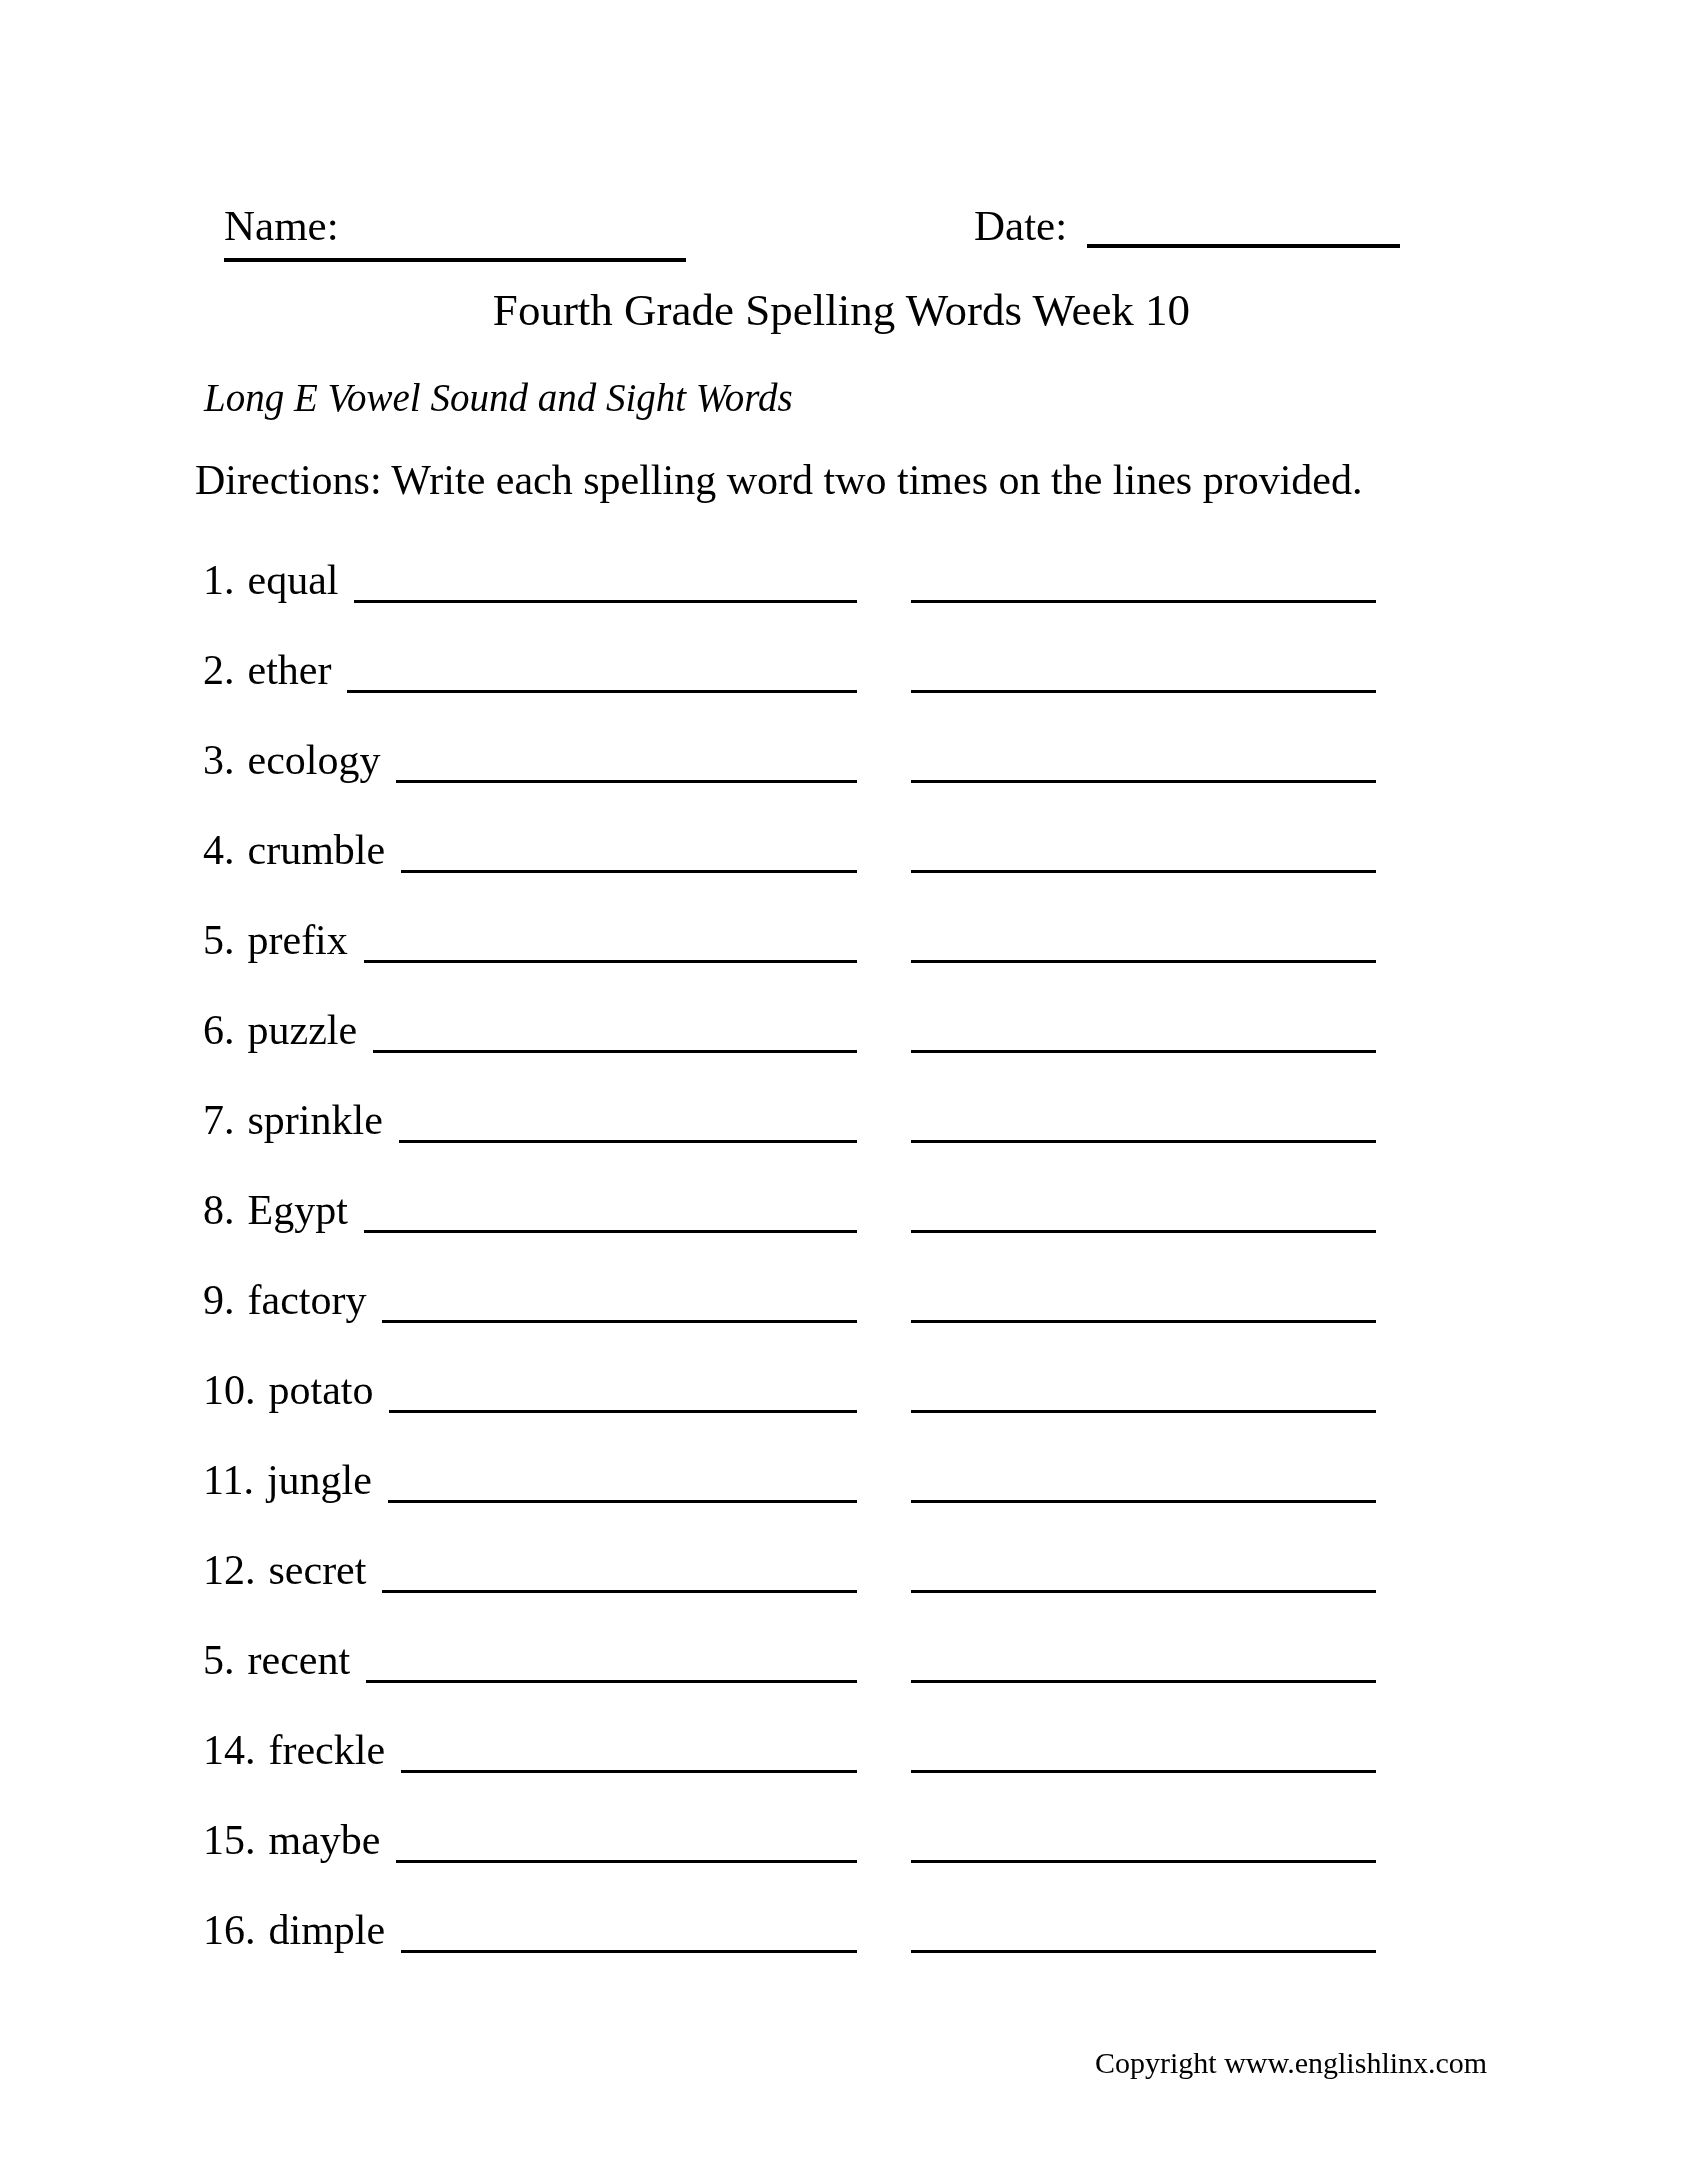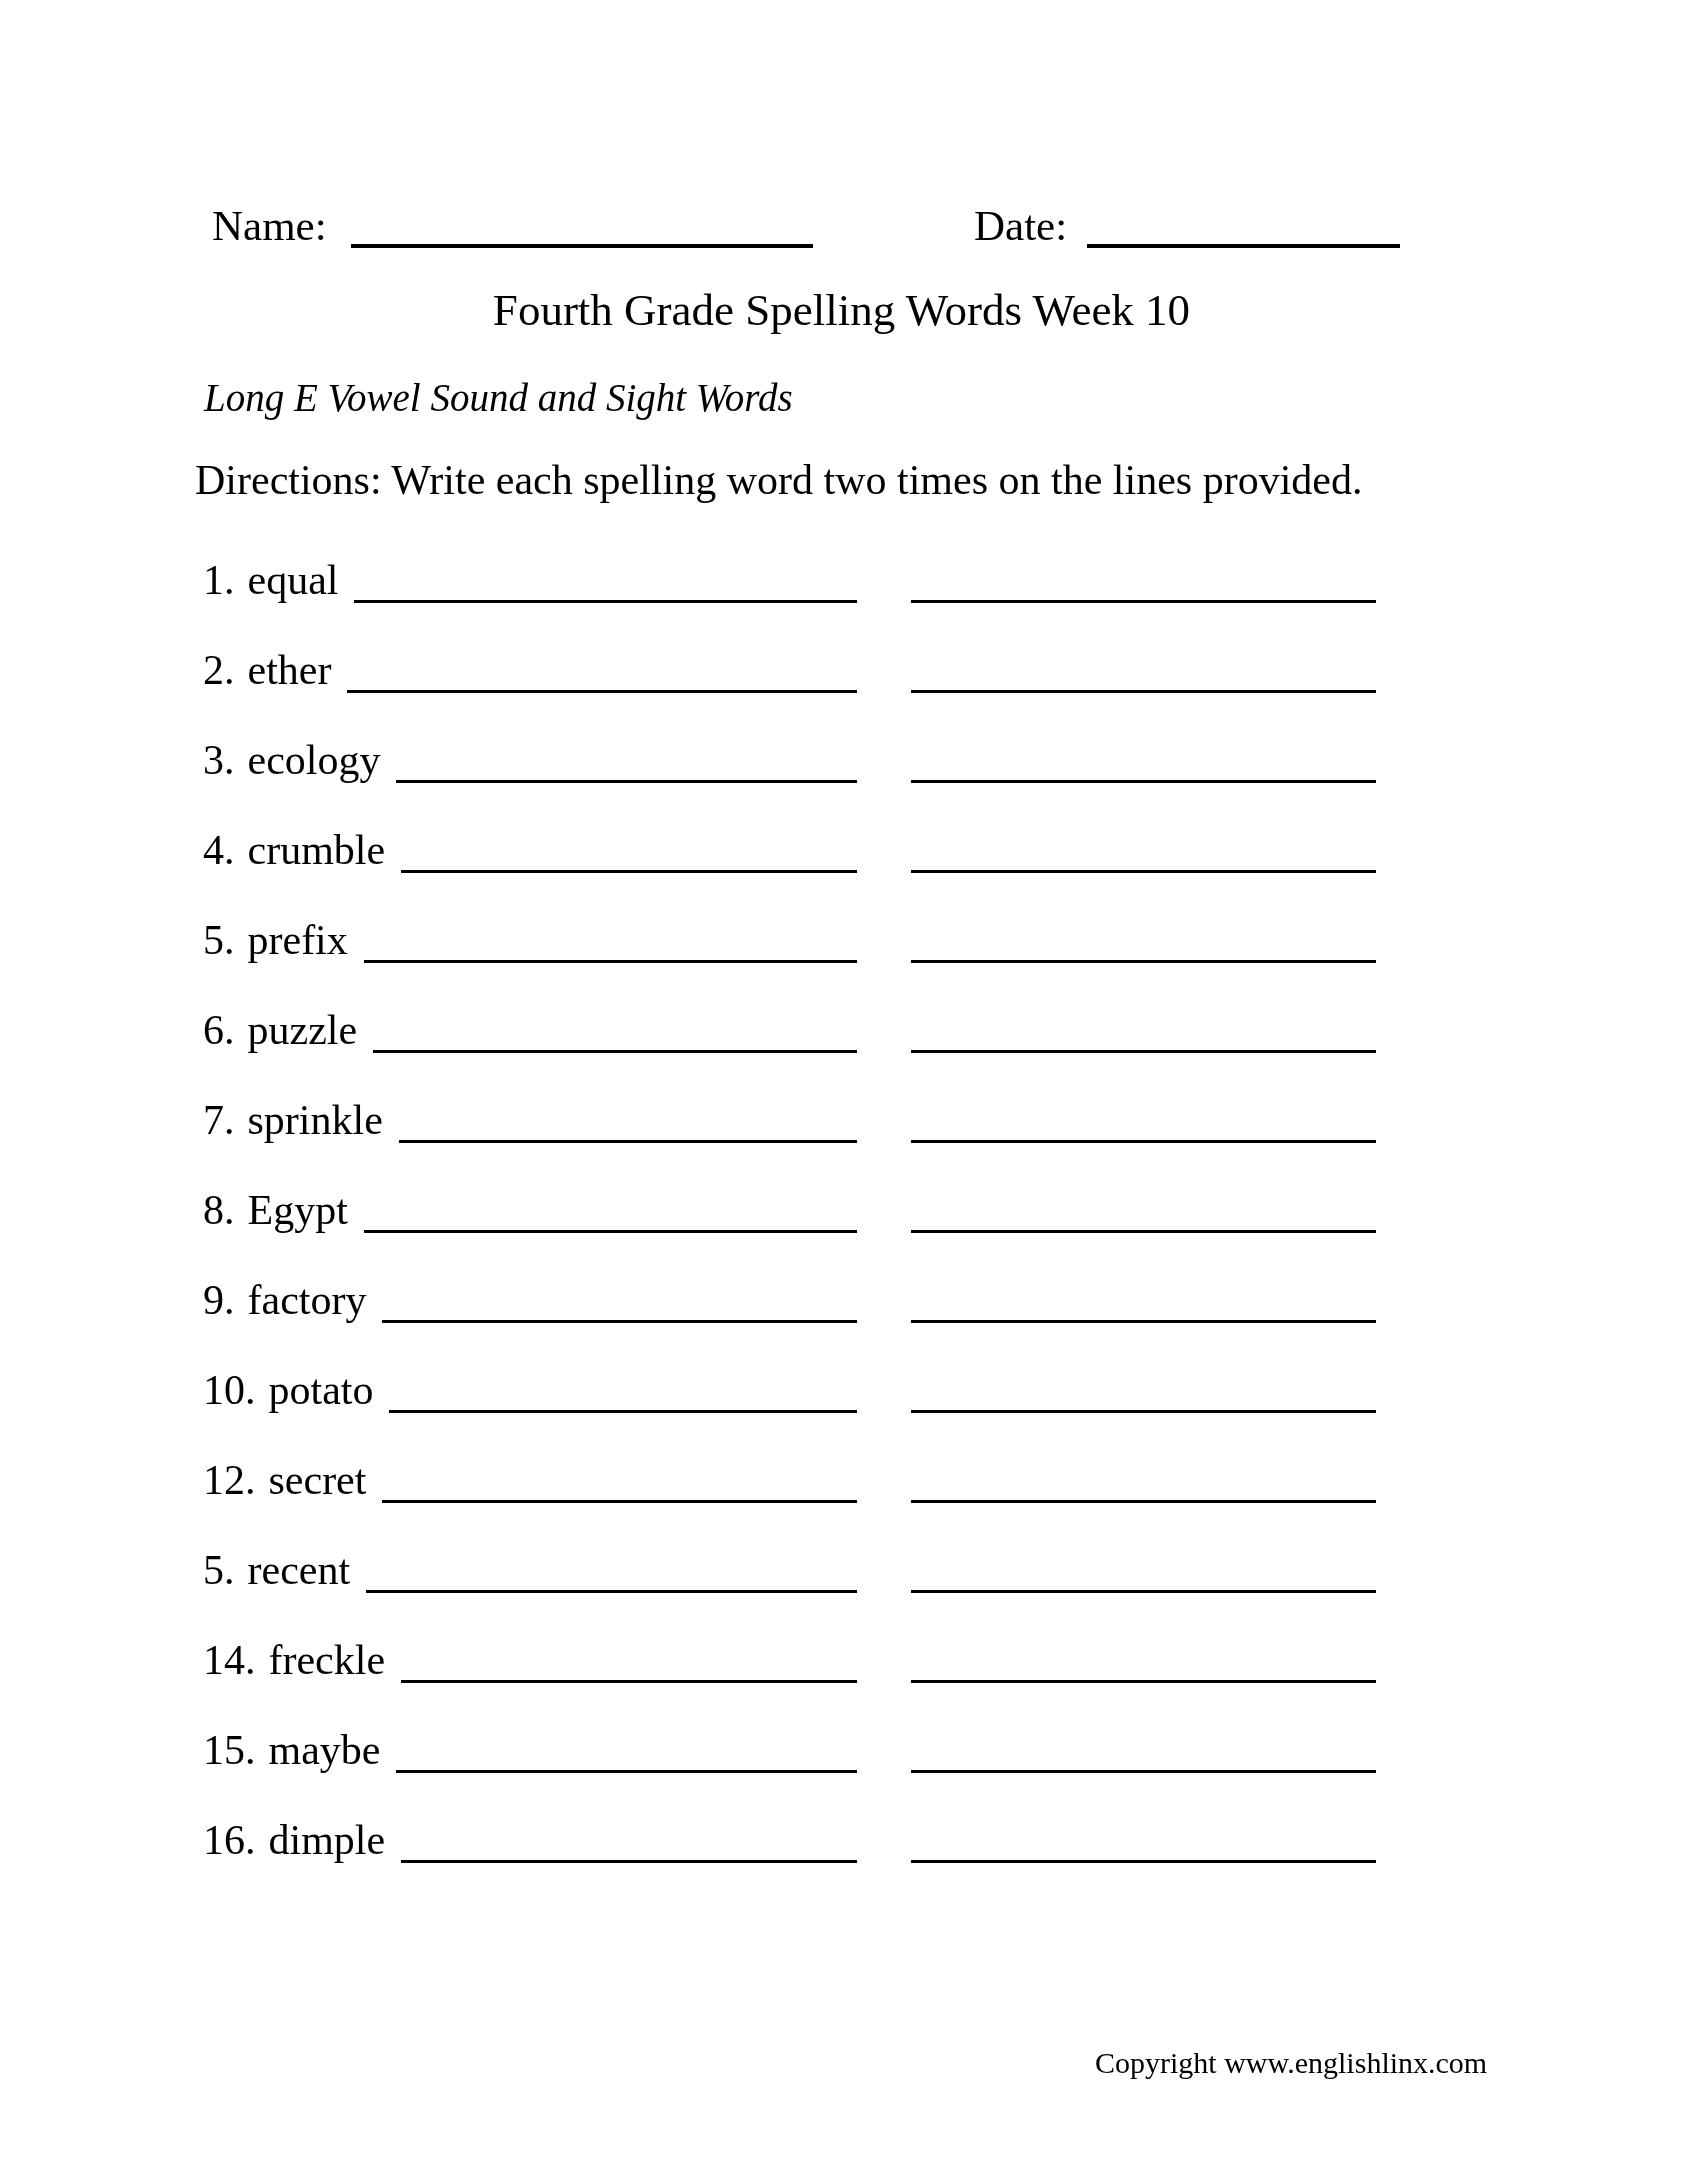--- a/index.html
+++ b/index.html
@@ -25,21 +25,21 @@
   
   #name-row, #date-row {
     position: absolute;
     top: 202px;
     display: flex;
     align-items: baseline;
     font-size: 43px;
     line-height: 48px;
     white-space: nowrap;
   }
-  #name-row { left: 212px; }
+  #name-row { left: 200px; flex-direction: column; }
   #date-row { left: 974px; gap: 8px; }
   #name-line { width: 462px; margin-left: 24px; border-bottom-width: 4px; }
   #date-line { width: 313px; margin-left: 12px; border-bottom-width: 4px; }
 
   #title {
     position: absolute;
     left: 0;
     top: 285px;
     width: 1683px;
     text-align: center;
@@ -171,20 +171,26 @@
     <span class="blank b1"></span>
     <span class="blank b2"></span>
   </div>
   <div class="row">
     <span class="num">10.</span>
     <span class="word">potato</span>
     <span class="blank b1"></span>
     <span class="blank b2"></span>
   </div>
   <div class="row">
+    <span class="num">11.</span>
+    <span class="word">jungle</span>
+    <span class="blank b1"></span>
+    <span class="blank b2"></span>
+  </div>
+  <div class="row">
     <span class="num">12.</span>
     <span class="word">secret</span>
     <span class="blank b1"></span>
     <span class="blank b2"></span>
   </div>
   <div class="row">
     <span class="num">5.</span>
     <span class="word">recent</span>
     <span class="blank b1"></span>
     <span class="blank b2"></span>

